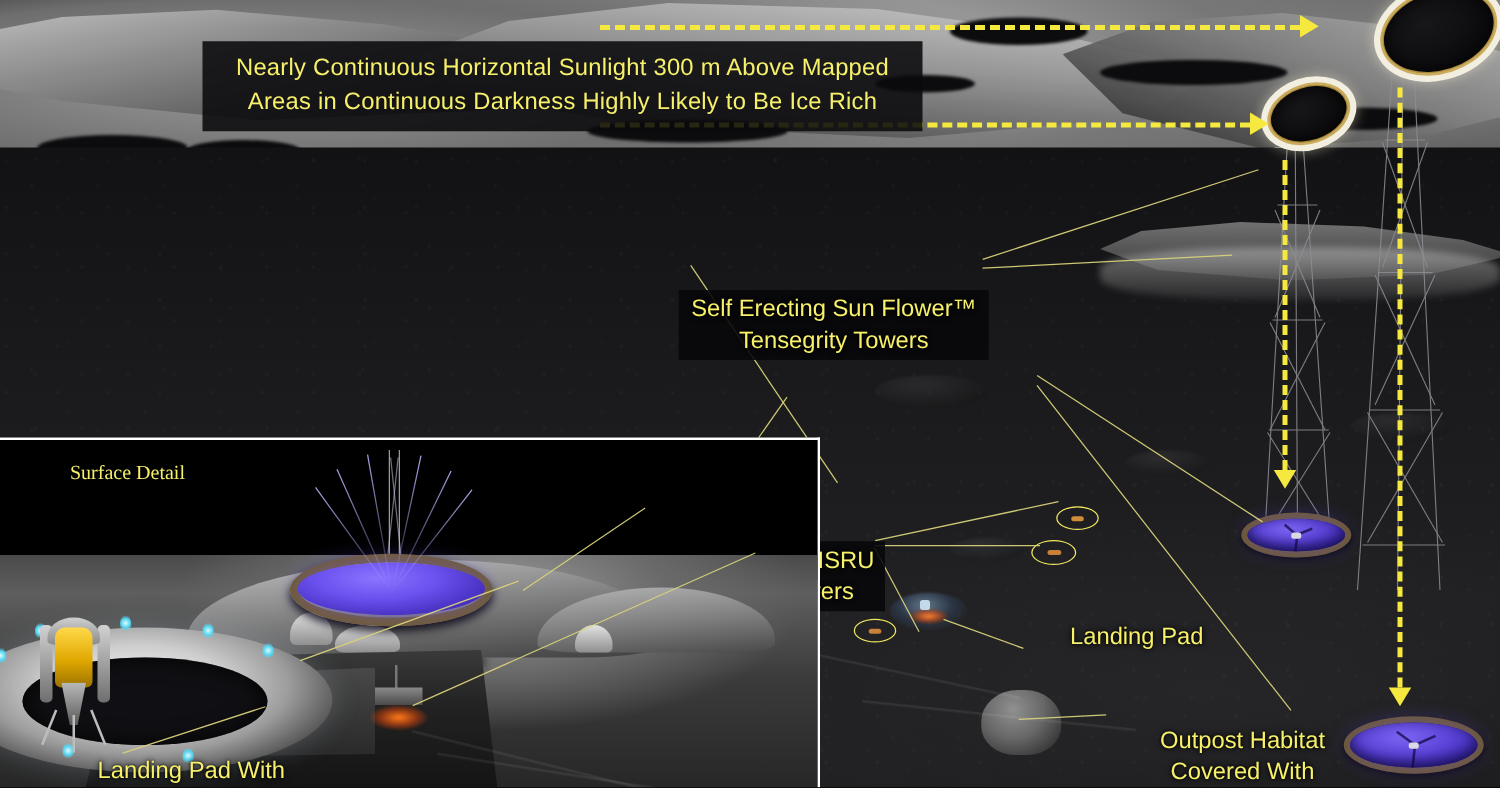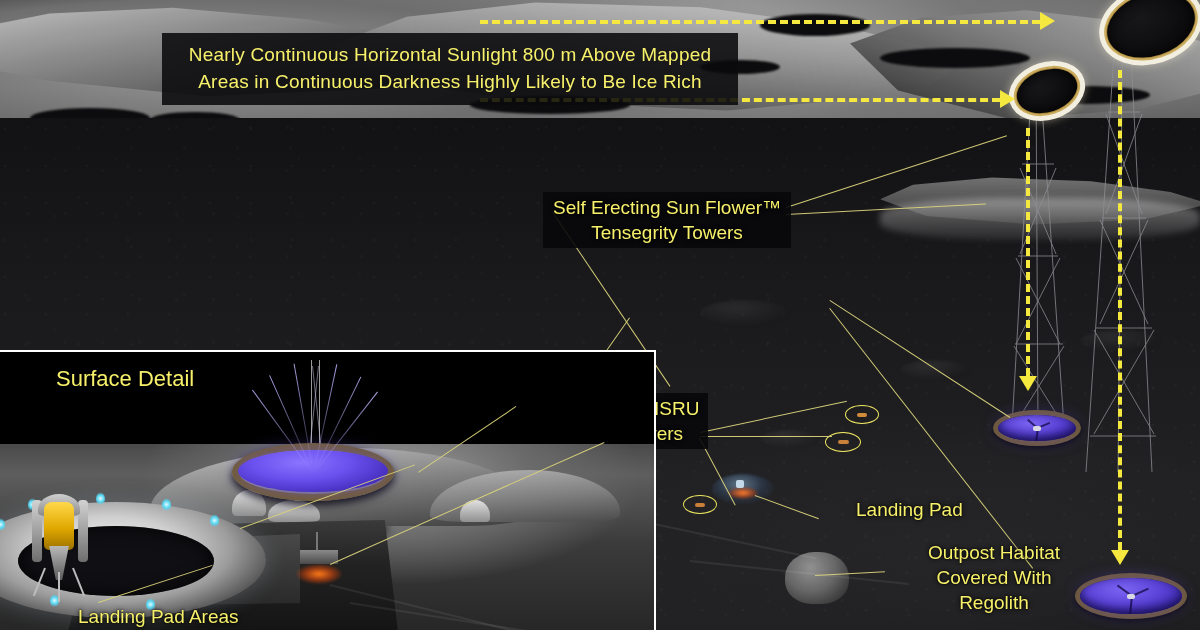--- a/index.html
+++ b/index.html
@@ -106,21 +106,21 @@
   .caption-title {
     left:162px; top:33px; width:576px; padding:8px 14px 10px;
     font-size:19px; line-height:27px; text-align:center; white-space:pre-line;
   }
   .label {
     position:absolute; color:#f7f06a; font-size:19px; line-height:25px;
     text-shadow:0 0 5px rgba(0,0,0,.95), 0 0 2px rgba(0,0,0,1);
     white-space:pre-line;
   }
   .label.boxed { background:rgba(8,8,10,.9); padding:3px 8px; }
-  .label.center { text-align:center; }
+  .label.center { text-align:center;margin-top:40px; }
 
   
   .leader { position:absolute; height:0; border-top:1.3px solid #d8d27a;
     transform-origin:0 0; opacity:.95; }
   .ellipse-call { position:absolute; border:1.6px solid #f0e861; border-radius:50%; }
 
   
   #inset {
     position:absolute; left:0; top:350px; width:656px; height:280px;
     border:2px solid #ffffff; border-left:none; border-bottom:none;
@@ -365,21 +365,21 @@
   <div class="leader" style="left:830px; top:308px; width:330px; transform:rotate(52deg);"></div>
   <div class="leader" style="left:630px; top:318px; width:160px; transform:rotate(125deg);"></div>
 
   <div class="leader" style="left:700px; top:432px; width:150px; transform:rotate(-12deg);"></div>
   <div class="leader" style="left:700px; top:436px; width:132px; transform:rotate(0deg);"></div>
   <div class="leader" style="left:700px; top:438px; width:76px; transform:rotate(62deg);"></div>
 
   <div class="leader" style="left:755px; top:495px; width:68px; transform:rotate(20deg);"></div>
   <div class="leader" style="left:815px; top:575px; width:70px; transform:rotate(-3deg);"></div>
 
-  <div class="caption-box caption-title">Nearly Continuous Horizontal Sunlight 800 m Above Mapped
+  <div class="caption-box caption-title">Nearly Continuous Horizontal Sunlight 300 m Above Mapped
 Areas in Continuous Darkness Highly Likely to Be Ice Rich</div>
 
   <div class="label boxed center" style="left:543px; top:192px; width:248px;">Self Erecting Sun Flower™
 Tensegrity Towers</div>
 
 
   <div class="label boxed center" style="left:598px; top:393px; width:110px;">RGD ISRU
 Rovers</div>
 
   <div class="label" style="left:856px; top:497px;">Landing Pad</div>
@@ -449,19 +449,19 @@
       <div class="lander-leg" style="left:22px; top:74px; transform:rotate(22deg);"></div>
       <div class="lander-leg" style="left:50px; top:74px; transform:rotate(-22deg);"></div>
       <div class="lander-leg" style="left:36px; top:78px;"></div>
     </div>
 
     <div class="leader" style="left:418px; top:120px; width:118px; transform:rotate(-34deg);"></div>
     <div class="leader" style="left:240px; top:176px; width:186px; transform:rotate(-20deg);"></div>
     <div class="leader" style="left:330px; top:212px; width:300px; transform:rotate(-24deg);"></div>
     <div class="leader" style="left:98px;  top:250px; width:120px; transform:rotate(-18deg);"></div>
 
-    <div class="label" style="left:56px; top:14px; font-size:22px;">Surface Detail</div>
-
-
-    <div class="label" style="left:78px; top:252px;">Landing Pad Areas</div>
+    <div class="label" style="left:56px; top:14px; font-size:16px;font-family:Liberation Serif, serif;">Surface Detail</div>
+
+
+    <div class="label" style="left:78px; top:252px;">Landing Pad With</div>
   </div>
 
 </div>
 
 </body></html>

